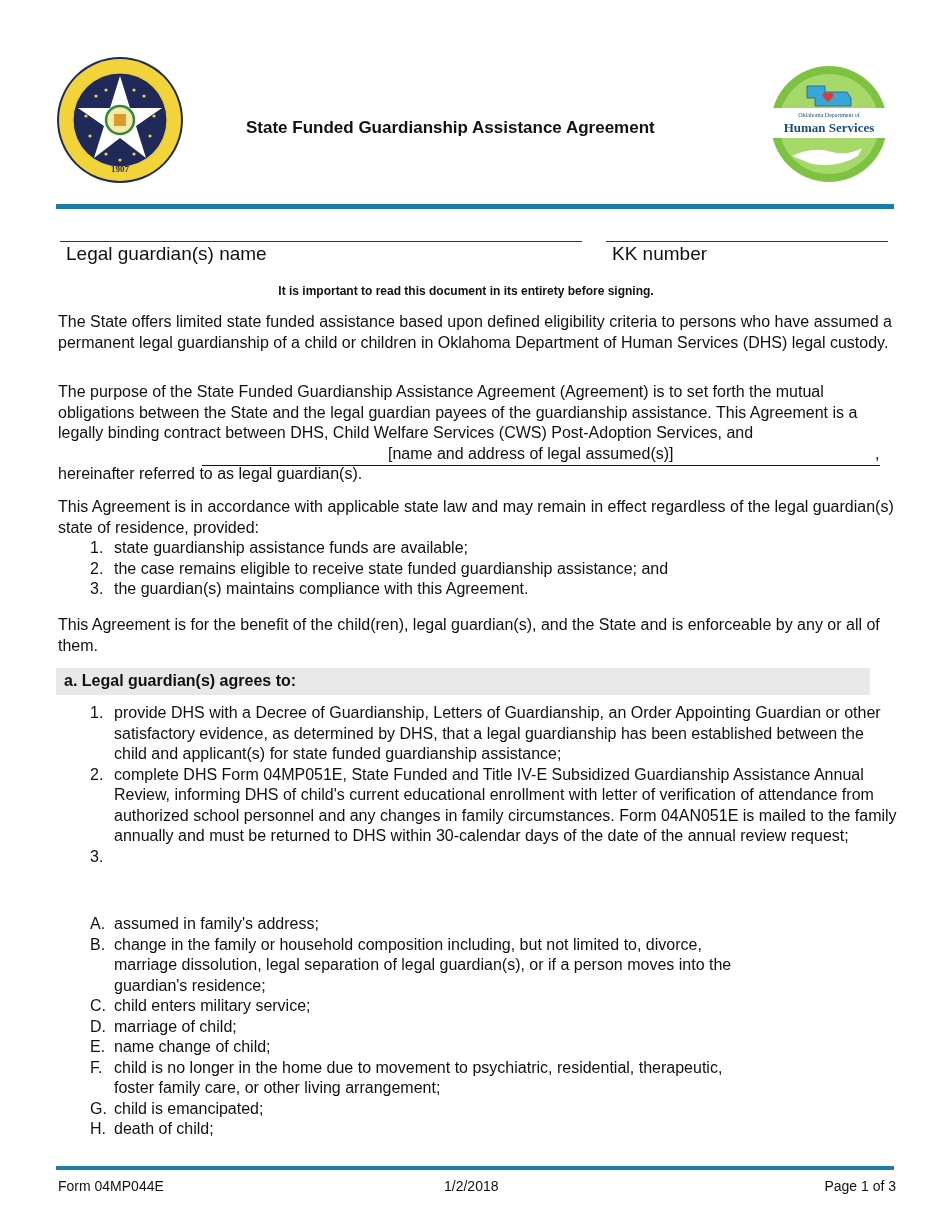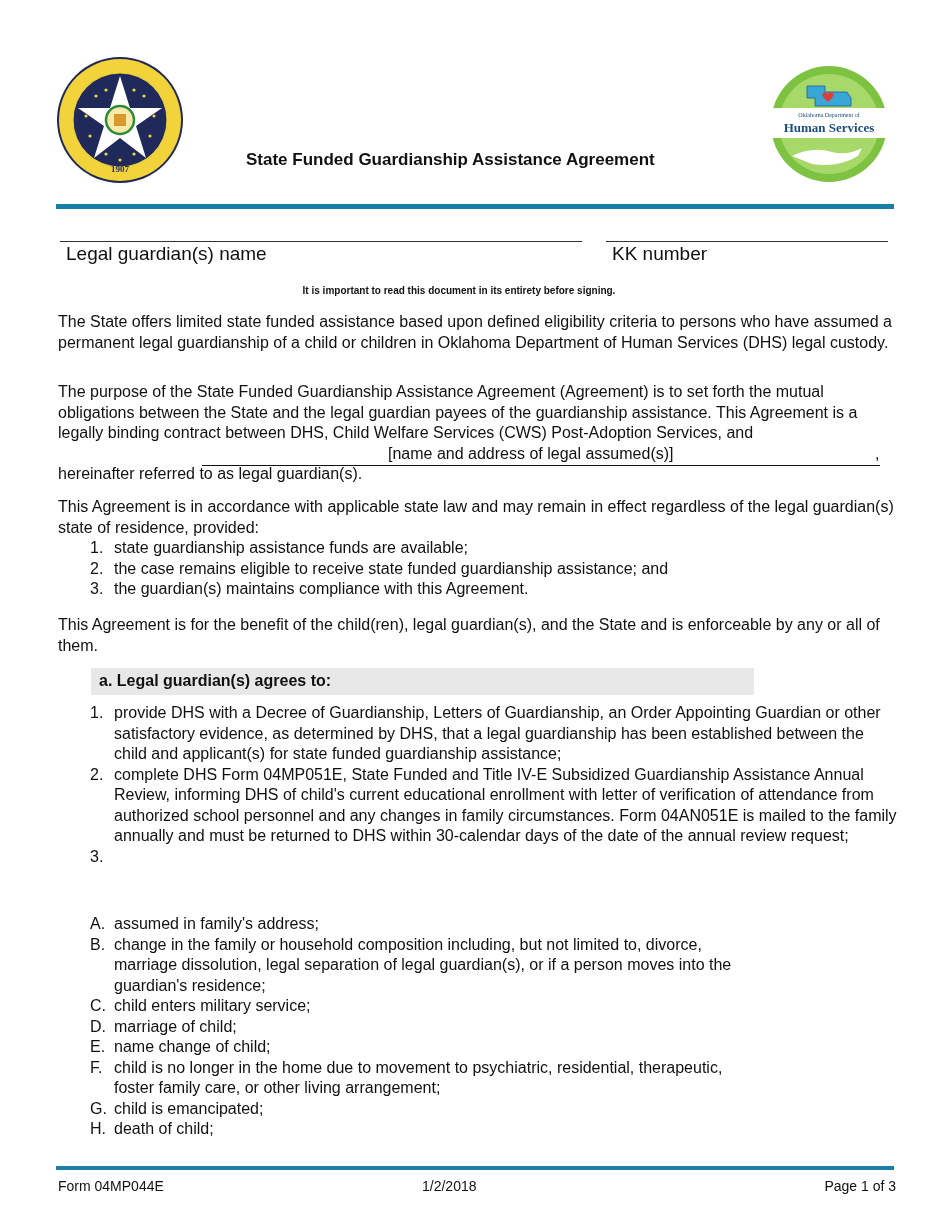--- a/index.html
+++ b/index.html
@@ -2,43 +2,43 @@
 <html><head>
 <meta charset="utf-8">
 <style>
   * { box-sizing: border-box; margin: 0; padding: 0; }
   html, body { width: 950px; height: 1230px; background: #ffffff; }
   body { font-family: "Liberation Sans", sans-serif; color: #111; font-size: 16px; line-height: 20.5px; position: relative; }
 
   .header { position: absolute; left: 56px; top: 56px; width: 840px; height: 130px; }
   .seal { position: absolute; left: 0; top: 0; width: 128px; height: 128px; }
   .logo { position: absolute; right: 0; top: 8px; width: 134px; height: 120px; }
-  .title { position: absolute; left: 190px; top: 62px; font-weight: bold; font-size: 17px; margin-top: 32px; }
+  .title { position: absolute; left: 190px; top: 62px; font-weight: bold; font-size: 17px; }
 
   .rule { position: absolute; left: 56px; width: 838px; height: 5px; background: #1a7fa8; }
   .rule.top { top: 204px; }
   .rule.bottom { top: 1166px; height: 4px; }
 
   .sigline { position: absolute; top: 241px; border-top: 1px solid #333; }
   .siglabel { position: absolute; top: 244px; font-size: 19px; }
 
-  .important { position: absolute; left: 9px; width: 900px; top: 281px; text-align: center; font-weight: bold; font-size: 10px; }
+  .important { position: absolute; left: 16px; width: 900px; top: 281px; text-align: center; font-weight: bold; font-size: 12px; }
 
   .para { position: absolute; left: 58px; width: 840px; }
   .para p { margin-bottom: 0; }
 
   .blankline { position: absolute; left: 202px; top: 465px; width: 678px; border-top: 1px solid #111; }
   .placeholder-text { position: absolute; left: 388px; top: 444px; }
   .comma { position: absolute; left: 875px; top: 444px; }
 
   ol.num { list-style: none; }
   ol.num li { position: relative; padding-left: 56px; }
   ol.num li .n { position: absolute; left: 32px; }
 
-  .section-head { position: absolute; left: 56px; top: 668px; width: 663px; height: 27px; background: #e8e8e8; font-weight: bold; padding: 3px 0 0 8px; margin-left: 35px; }
+  .section-head { position: absolute; left: 56px; top: 668px; width: 814px; height: 27px; background: #e8e8e8; font-weight: bold; padding: 3px 0 0 8px; }
 
   .list-a { position: absolute; left: 58px; top: 703px; width: 840px; }
   .list-a li { padding-left: 56px; }
   .sub { position: absolute; left: 58px; top: 914px; width: 700px; }
   .sub li { position: relative; padding-left: 96px; }
   .sub li .n { position: absolute; left: 74px; }
 
   .footer { position: absolute; top: 1176px; font-size: 14px; }
 </style>
 </head>
@@ -135,14 +135,14 @@
   <li><span class="n">C.</span><span>child enters military service;</span></li>
   <li><span class="n">D.</span><span>marriage of child;</span></li>
   <li><span class="n">E.</span><span>name change of child;</span></li>
   <li><span class="n">F.</span><span>child is no longer in the home due to movement to psychiatric, residential, therapeutic,  foster family care, or other living arrangement;</span></li>
   <li><span class="n">G.</span><span>child is emancipated;</span></li>
   <li><span class="n">H.</span><span>death of child;</span></li>
 </ol>
 
 <div class="rule bottom"></div>
 <div class="footer" style="left:58px;">Form 04MP044E</div>
-<div class="footer" style="left:422px;text-align:center;">1/2/2018</div>
+<div class="footer" style="left:444px;text-align:center;">1/2/2018</div>
 <div class="footer" style="right:54px;">Page 1 of 3</div>
 
 </body></html>

